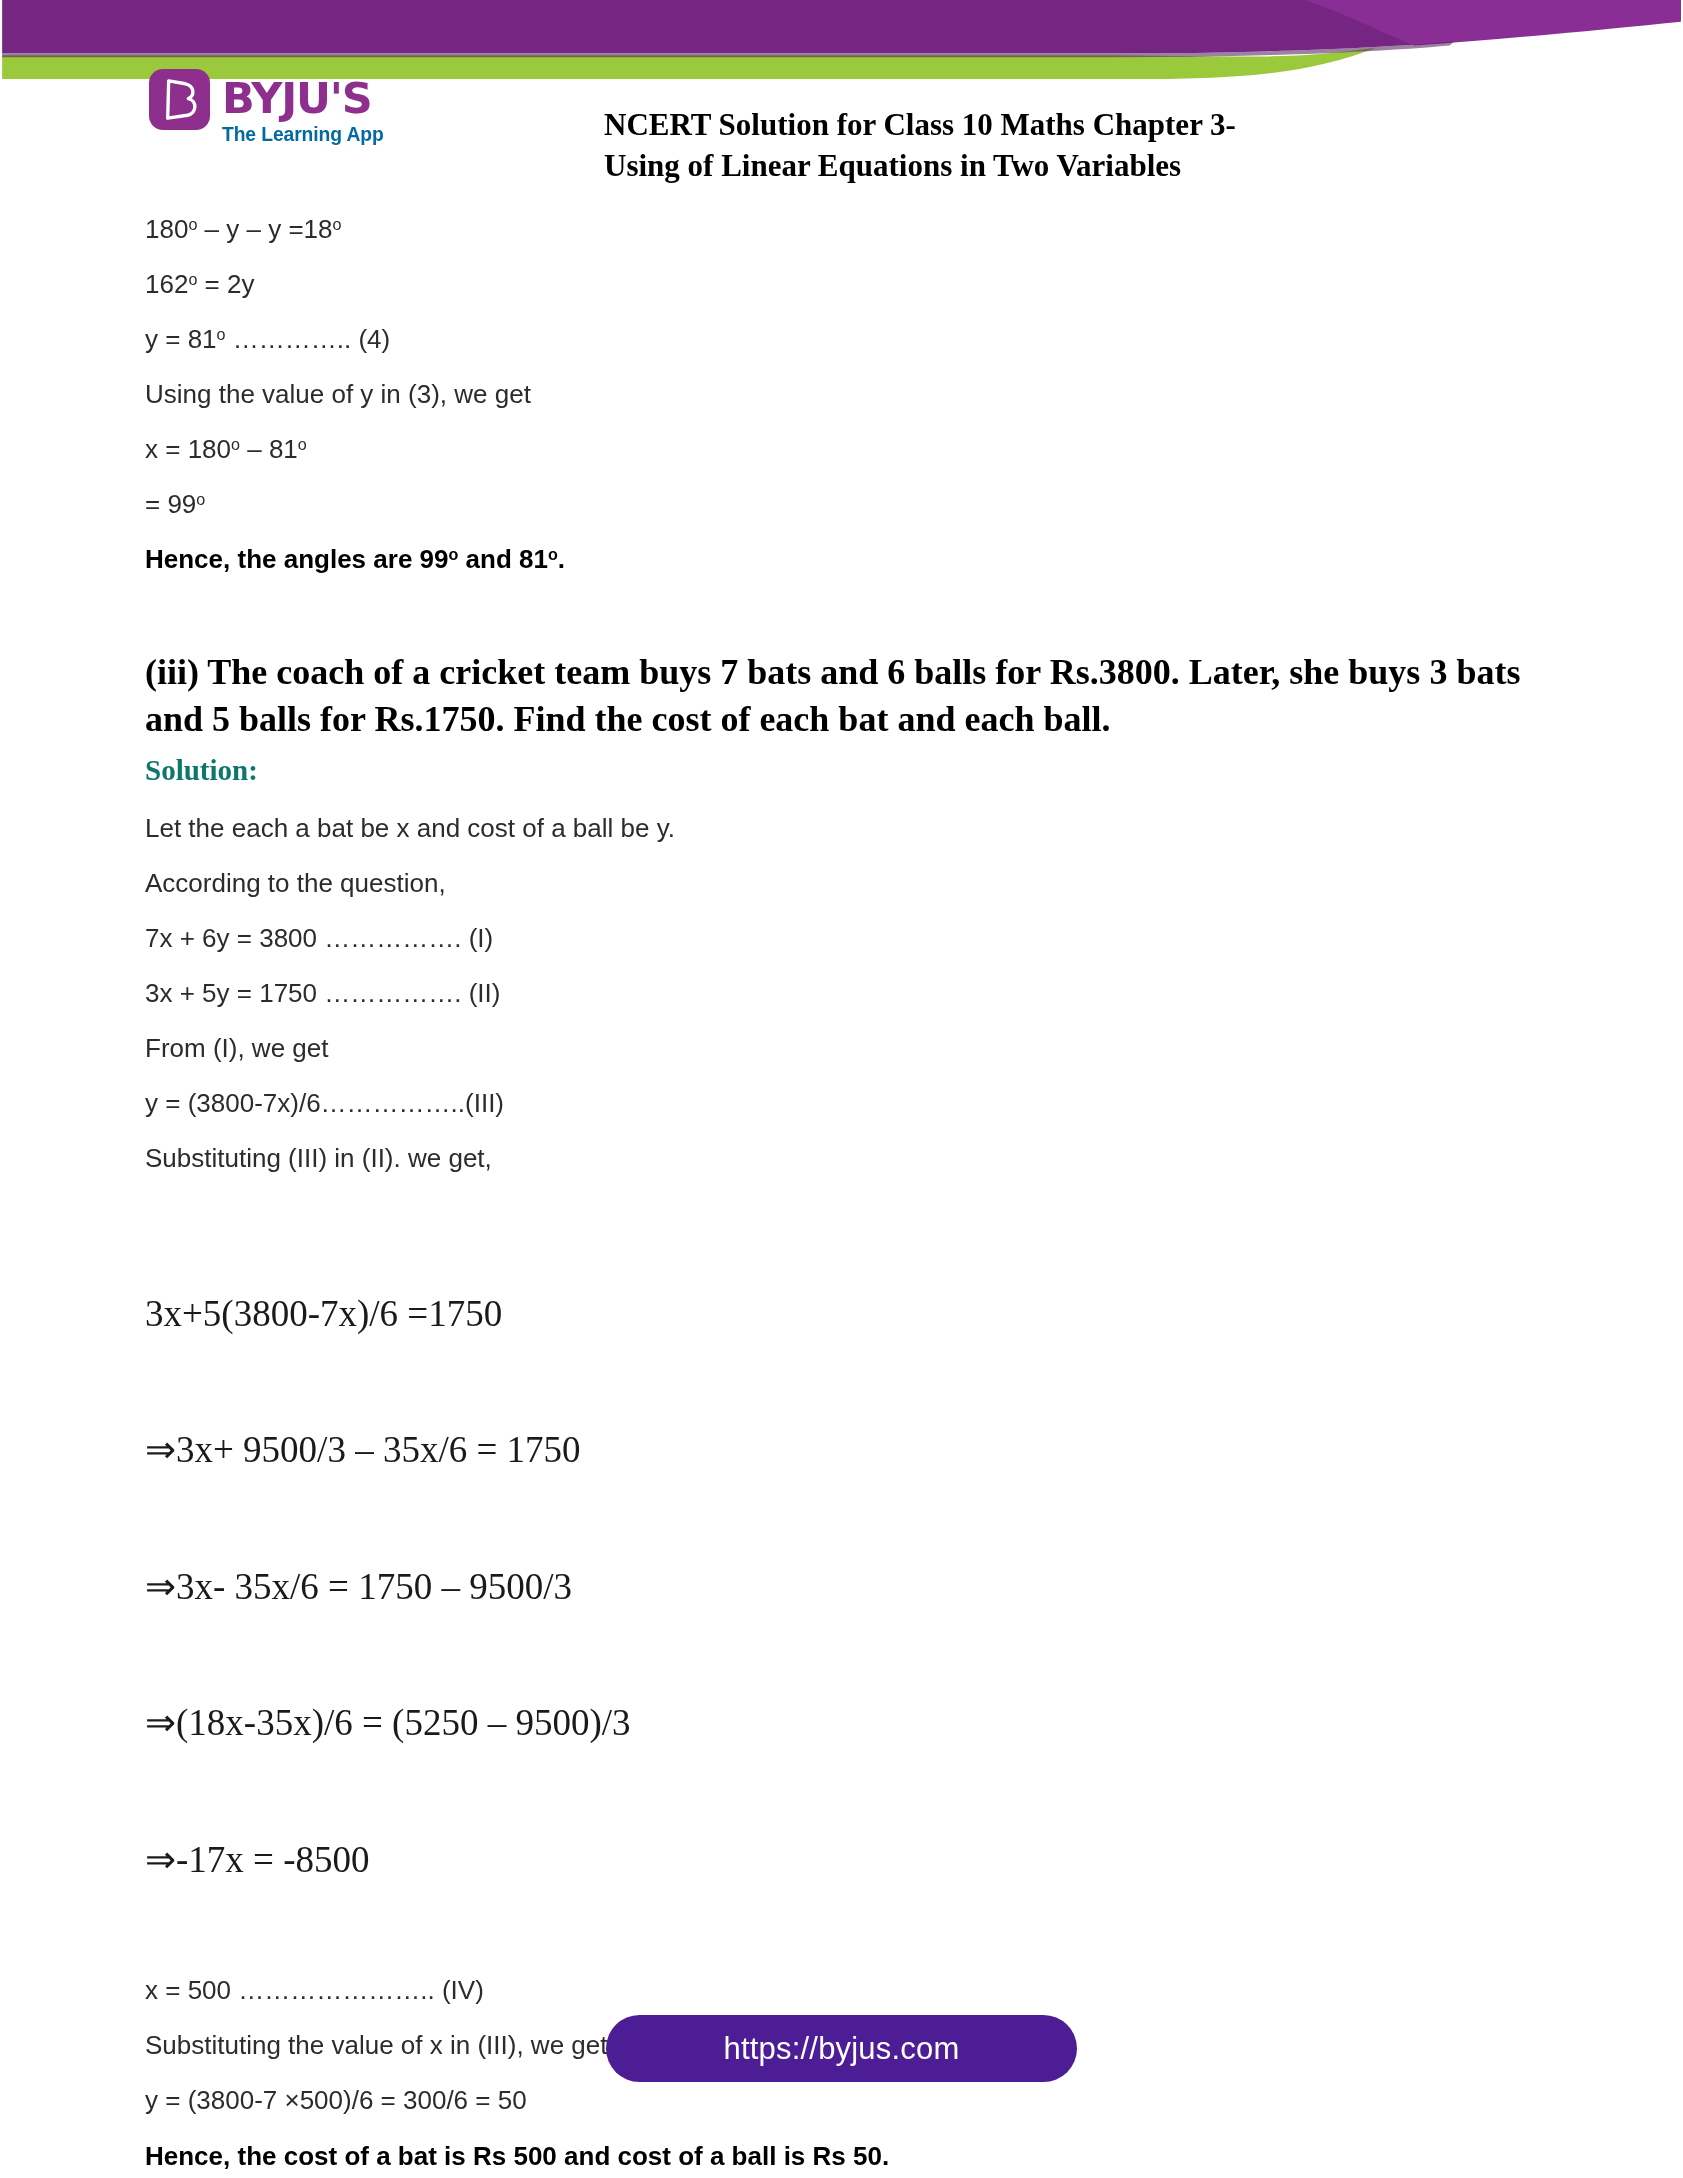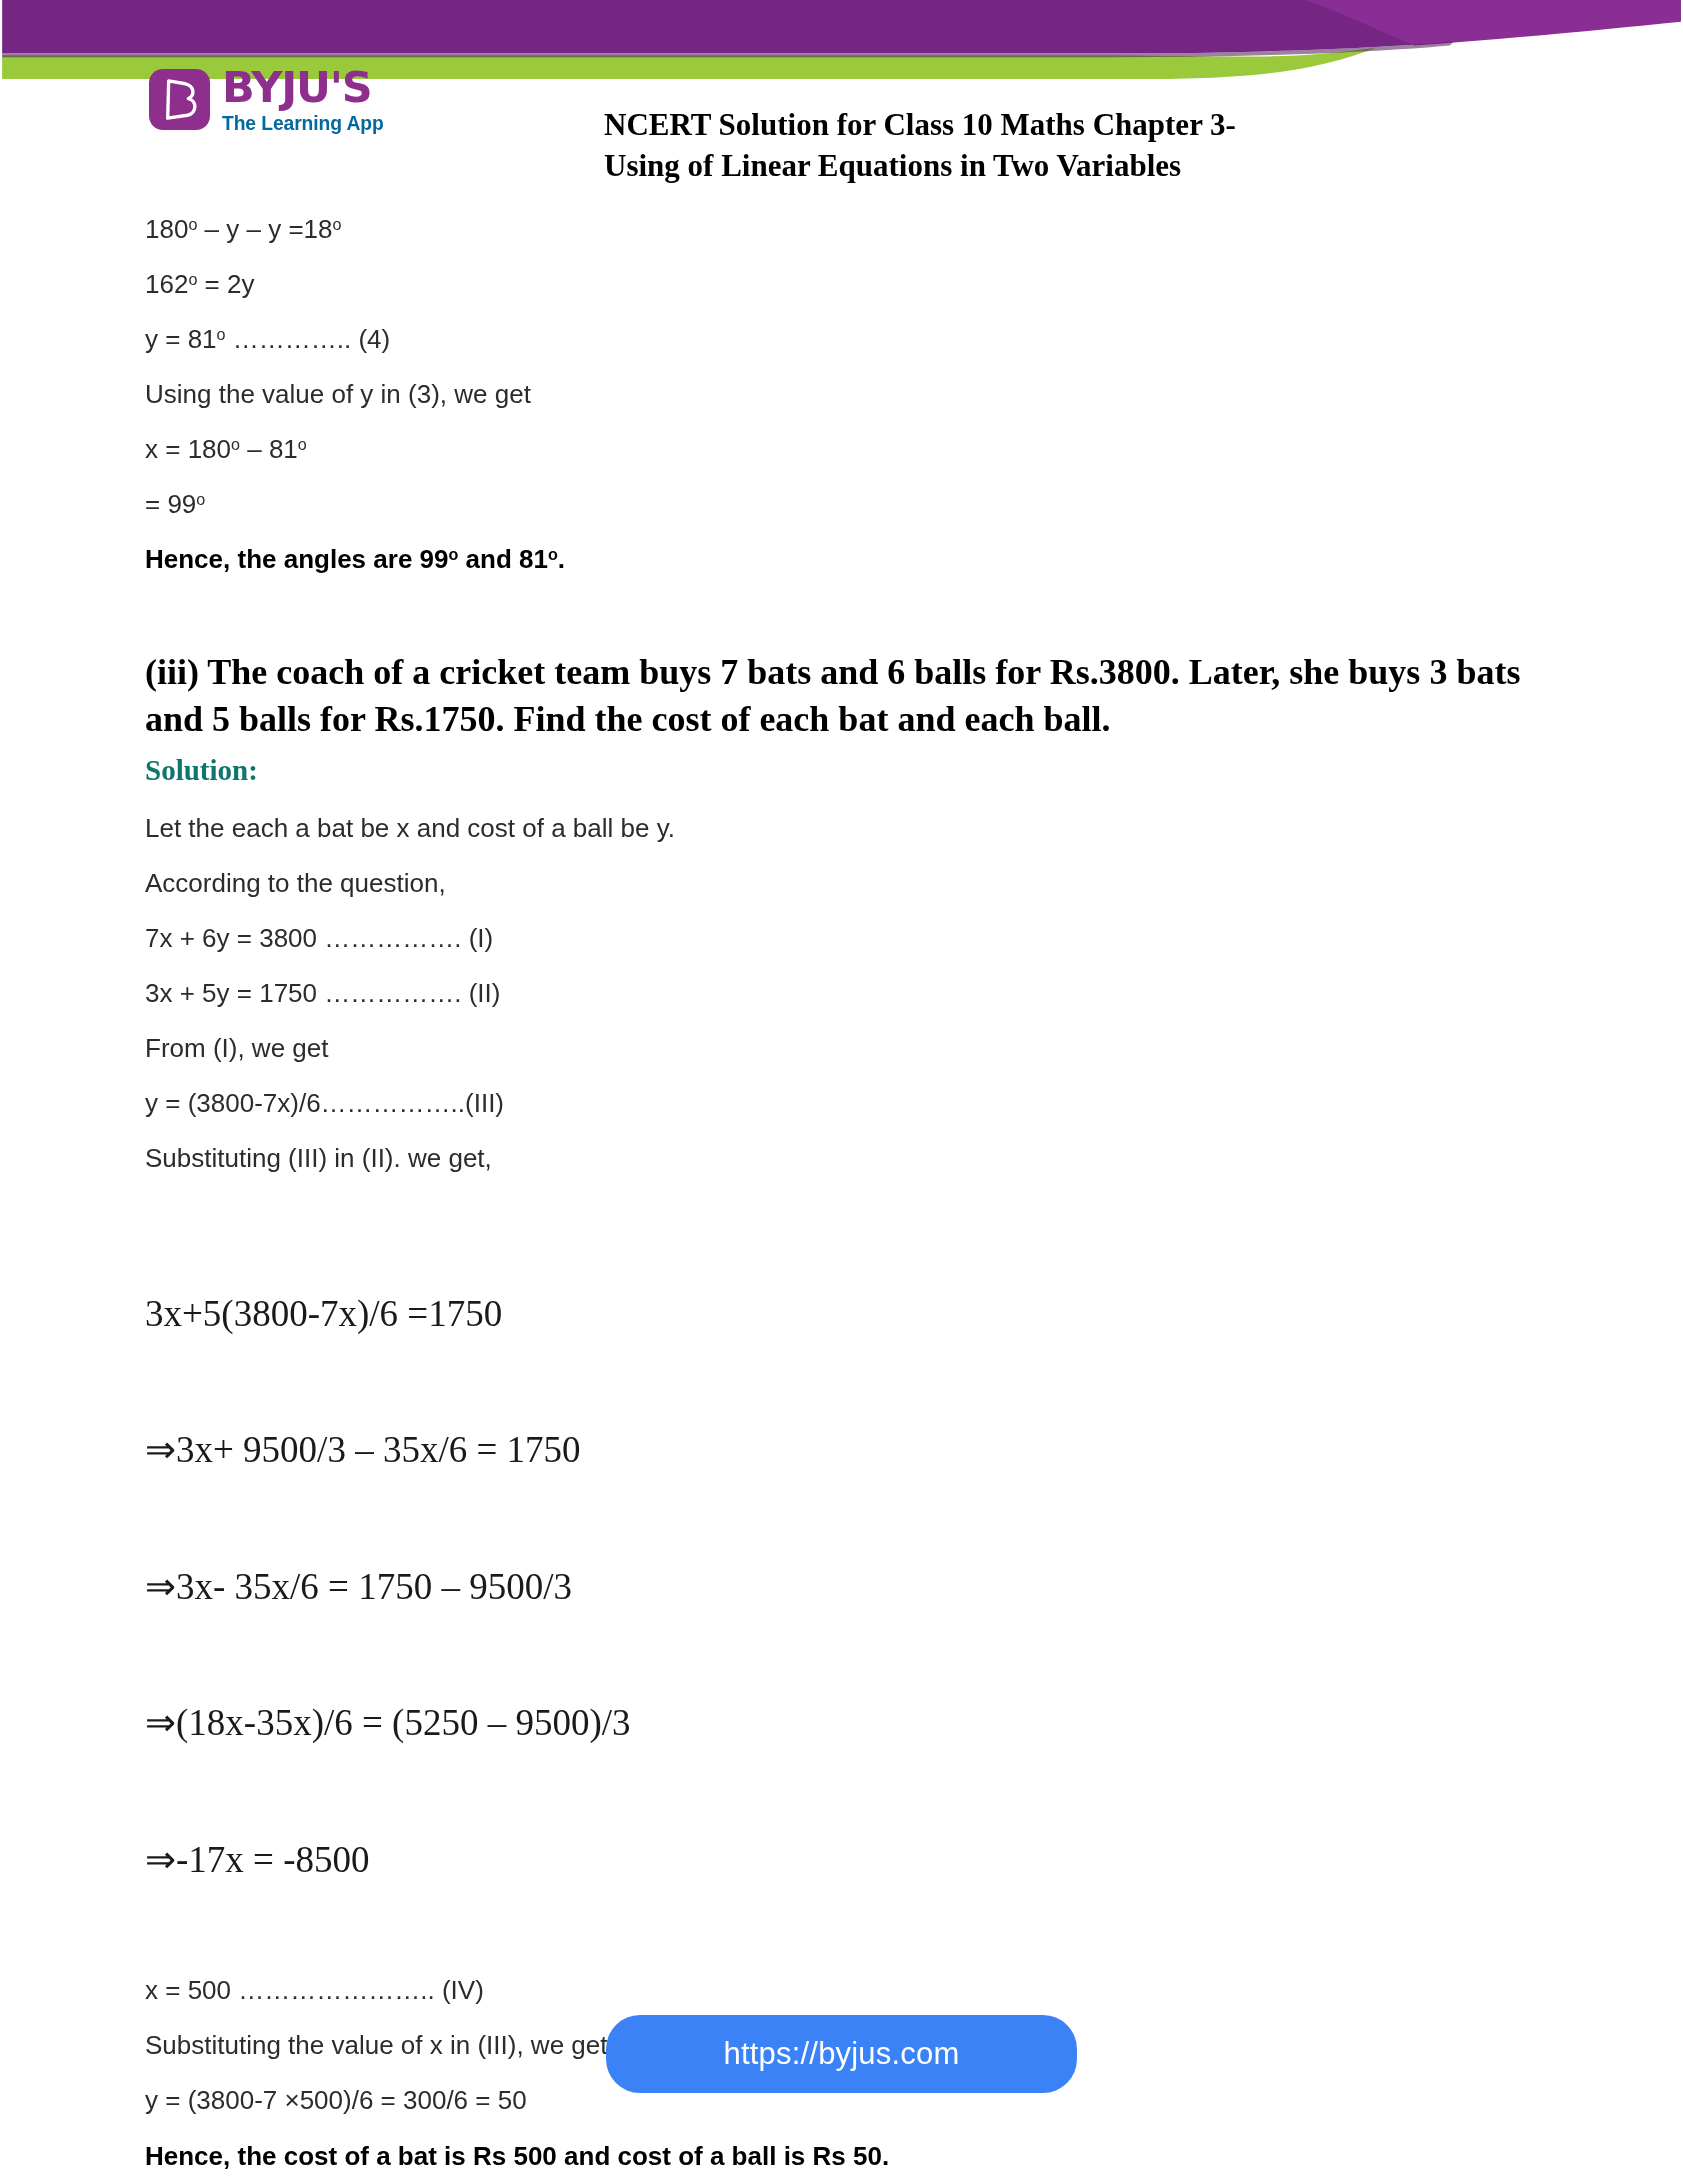--- a/index.html
+++ b/index.html
@@ -50,20 +50,21 @@
   .logo-mark svg {
     position: absolute;
     left: 0;
     top: 0;
   }
   .logo-words {
     margin-left: 12px;
     display: flex;
     flex-direction: column;
     justify-content: space-between;
+    margin-top: 11px;
   }
   .logo-wordmark {
     font-family: "DejaVu Sans", sans-serif;
     font-weight: bold;
     font-size: 43px;
     letter-spacing: -1.2px;
     color: #8e2f8e;
     line-height: 0.95;
   }
   .logo-tagline {
@@ -143,23 +144,23 @@
     vertical-align: 0.52em;
     line-height: 0;
   }
 
   
   #footer-link {
     position: absolute;
     left: 606px;
     top: 2015px;
     width: 471px;
-    height: 78px;
+    height: 67px;
     border-radius: 34px;
-    background: #3b82f6;
+    background: #4c1d95;
     display: flex;
     align-items: center;
     justify-content: center;
     text-decoration: none;
   }
   #footer-link span {
     font-family: "Liberation Sans", sans-serif;
     font-size: 31px;
     color: #ffffff;
     letter-spacing: 0.2px;

